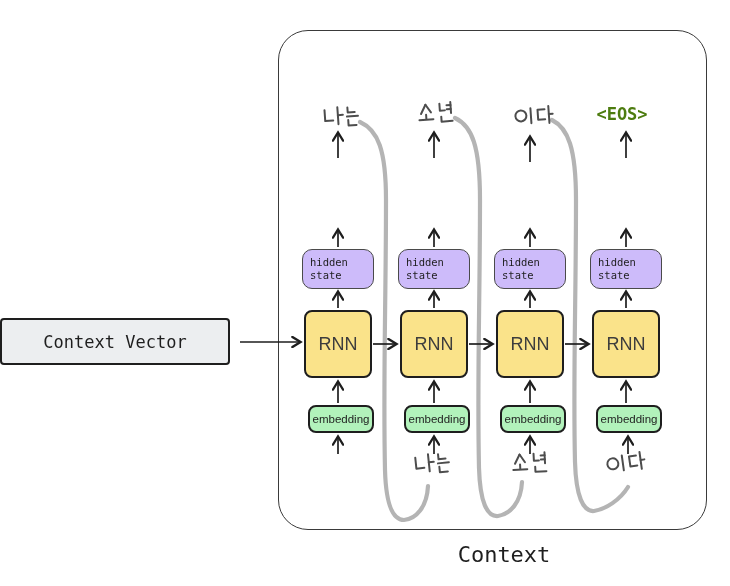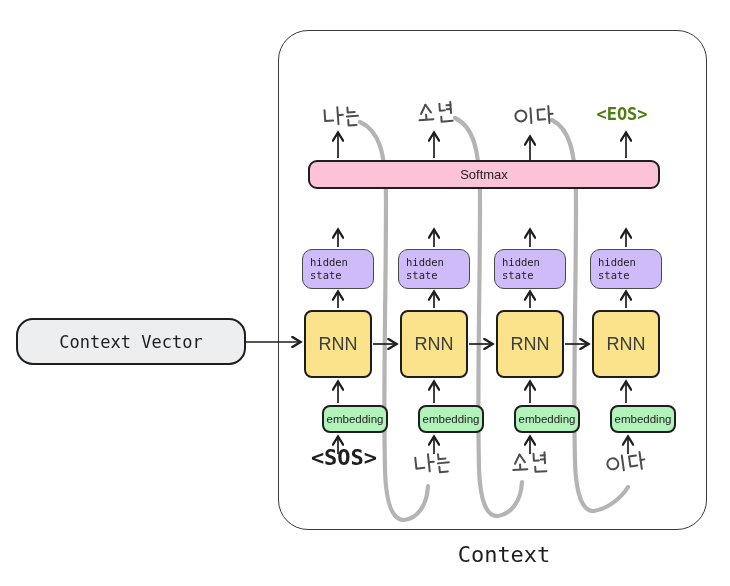--- a/index.html
+++ b/index.html
@@ -17,27 +17,27 @@
   .softmax{top:160px;background:#FCC2D7;font-size:13px;}
   .linear{top:196px;background:#F9A94D;font-family:"DejaVu Sans Mono",monospace;font-size:13px;}
   
   .node{display:flex;align-items:center;justify-content:center;box-sizing:border-box;z-index:2;}
   .hidden-node{top:249px;width:72px;height:40px;background:#CDBBFA;border:1.6px solid #4a4a4a;
                border-radius:10px;font-family:"DejaVu Sans Mono",monospace;font-size:10.5px;line-height:1.25;}
   .hidden-node .wrapTxt{width:56px;}
   .rnn-node{top:310px;width:68px;height:68px;background:#FAE38A;border:2.2px solid #1e1e1e;
             border-radius:8px;font-size:18px;color:#3d3d3d;}
   .emb-node{top:405px;width:66px;height:28px;background:#B2F2BB;border:2px solid #1e1e1e;
-            border-radius:8px;font-size:11.5px;margin-left:14px;}
+            border-radius:8px;font-size:11.5px;}
   .c1{left:302px}.c2{left:398px}.c3{left:494px}.c4{left:590px}
   .r1{left:304px}.r2{left:400px}.r3{left:496px}.r4{left:592px}
   .e1{left:308px}.e2{left:404px}.e3{left:500px}.e4{left:596px}
   
-  .context-box{left:16px;top:318px;width:230px;height:47px;background:#ECEEF0;border:2px solid #1e1e1e;
-               border-radius:17px;display:flex;align-items:center;justify-content:center;
+  .context-box{left:0;top:318px;width:230px;height:47px;background:#ECEEF0;border:2px solid #1e1e1e;
+               border-radius:4px;display:flex;align-items:center;justify-content:center;
                font-family:"DejaVu Sans Mono",monospace;font-size:17px;z-index:2;box-sizing:border-box;}
   
   .word{display:flex;align-items:center;justify-content:center;z-index:2;}
   .eos{left:584px;top:101px;width:76px;height:26px;font-family:"DejaVu Sans Mono",monospace;
        font-weight:bold;font-size:17px;color:#4d7c0f;}
   .sos{left:298px;top:443px;width:92px;height:28px;font-family:"DejaVu Sans Mono",monospace;
        font-weight:bold;font-size:22px;letter-spacing:0px;color:#1e1e1e;}
   .decoder-label{left:404px;top:541px;width:200px;height:26px;display:flex;align-items:center;
        justify-content:center;font-family:"DejaVu Sans Mono",monospace;font-size:22px;z-index:2;}
   .kglyph{stroke:#4d4d4d;stroke-width:2;fill:none;stroke-linecap:round;stroke-linejoin:round;}
@@ -131,23 +131,20 @@
           <circle cx="7" cy="11" r="5.5"></circle>
           <path d="M17 4 V19"></path>
       <path d="M31 6 H24 V16 H31"></path>
           <path d="M35 3 V20"></path>
           <path d="M35 11 H39"></path>
         </g>
     </svg>
   </span>
   <span class="abs word eos">&lt;EOS&gt;</span>
 
-  <div class="abs bar softmax">
-    <span>Softmax</span>
-  </div>
 
   <div class="abs node hidden-node c1">
       <div class="wrapTxt">hidden state</div>
     </div>
   <div class="abs node hidden-node c2">
       <div class="wrapTxt">hidden state</div>
     </div>
   <div class="abs node hidden-node c3">
       <div class="wrapTxt">hidden state</div>
     </div>
@@ -174,21 +171,20 @@
   <div class="abs node emb-node e2">
       <span>embedding</span>
     </div>
   <div class="abs node emb-node e3">
       <span>embedding</span>
     </div>
   <div class="abs node emb-node e4">
       <span>embedding</span>
     </div>
 
-  <span class="abs word sos">&lt;SOS&gt;</span>
   <span class="abs word" style="left:410px;top:450px;width:44px;height:28px;transform:rotate(-6deg)" role="img" aria-label="나는">
     <svg width="40" height="26" viewBox="0 0 40 26">
       <g class="kglyph">
           <path d="M4 5 V16 H12"></path>
           <path d="M17 3 V20"></path>
           <path d="M17 11 H22"></path>
       <path d="M27 4 V9 H34"></path>
           <path d="M26 13 H37"></path>
           <path d="M27 16.5 V22 H35"></path>
         </g>

